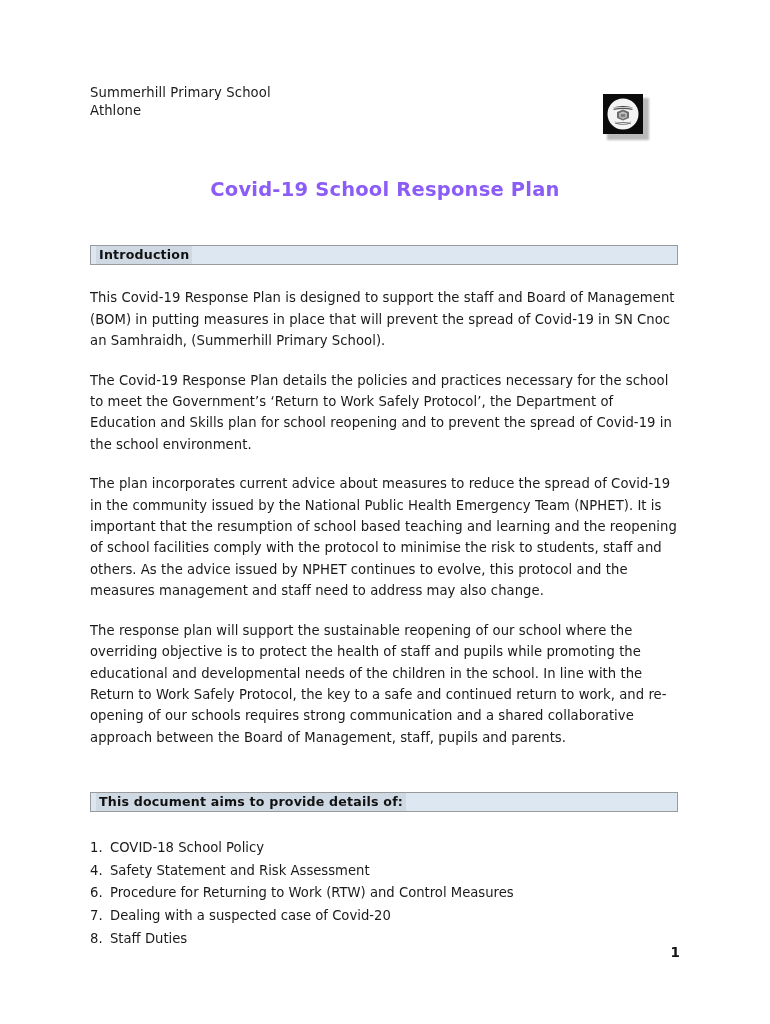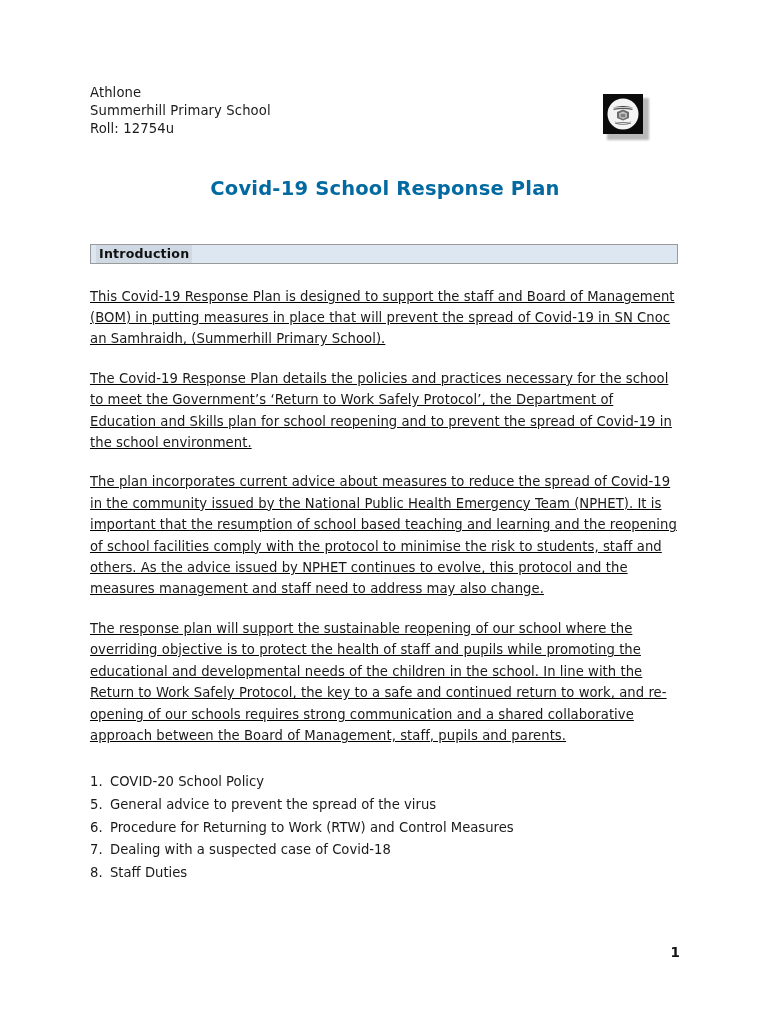--- a/index.html
+++ b/index.html
@@ -62,26 +62,26 @@
     width: 40px;
     height: 40px;
     background: #0b0b0b;
   }
   .crest svg {
     display: block;
   }
 
   
   .doc-title {
-    margin-top: 38px;
+    margin-top: 58px;
     text-align: center;
     font-size: 19.5px;
     font-weight: bold;
     letter-spacing: 0.2px;
-    color: #0369a1;
+    color: #8b5cf6;
   }
 
   
   .section-bar {
     margin-top: 44px;
     width: 588px;
     box-sizing: border-box;
     border: 1px solid #9a9a9a;
     background: #dde7f1;
     height: 20px;
@@ -103,21 +103,21 @@
   .para {
     margin-top: 18px;
     font-size: 13.2px;
     line-height: 21.4px;
     color: #1a1a1a;
     text-align: left;
     letter-spacing: 0.05px;
   }
   .para:first-of-type { margin-top: 0; }
 
-  .body-block { margin-top: 22px; text-decoration: underline; }
+  .body-block { margin-top: 22px; }
 
   
   .aims-list {
     margin: 25px 0 0 0;
     padding: 0;
     list-style: none;
     font-size: 13.2px;
     line-height: 22.6px;
     color: #1a1a1a;
   }
@@ -140,23 +140,22 @@
   }
 </style>
 </head>
 <body>
 
 <div class="page">
 
   <div class="content">
 
     <div class="doc-header">
+      <div class="line">Summerhill Primary School</div>
       <div class="line">Athlone</div>
-      <div class="line">Summerhill Primary School</div>
-      <div class="line">Roll: 12754u</div>
 
       <div class="crest-wrap">
         <div class="crest-shadow"></div>
         <div class="crest">
           <svg width="40" height="40" viewBox="0 0 40 40" aria-hidden="true">
             <rect x="0" y="0" width="40" height="40" fill="#0b0b0b"></rect>
             <circle cx="20" cy="20" r="15.5" fill="#f4f4f4"></circle>
             <path d="M9.5 13.5 Q20 10.5 30.5 13.5 Q20 12.4 9.5 13.5 Z" fill="#3b3b3b"></path>
             <path d="M10.5 14.8 Q20 12.6 29.5 14.8 L29.5 16 Q20 14 10.5 16 Z" fill="#555555"></path>
             <path d="M14 18 L20 15.6 L26 18 L26 24 L20 26.6 L14 24 Z" fill="#6d6d6d"></path>
@@ -173,26 +172,27 @@
 
     <div class="section-bar"><span class="label">Introduction</span></div>
 
     <div class="body-block">
       <p class="para">This Covid-19 Response Plan is designed to support the staff and Board of Management (BOM) in putting measures in place that will prevent the spread of Covid-19 in SN Cnoc an Samhraidh, (Summerhill Primary School).</p>
       <p class="para">The Covid-19 Response Plan details the policies and practices necessary for the school to meet the Government’s ‘Return to Work Safely Protocol’, the Department of Education and Skills plan for school reopening and to prevent the spread of Covid-19 in the school environment.</p>
       <p class="para">The plan incorporates current advice about measures to reduce the spread of Covid-19 in the community issued by the National Public Health Emergency Team (NPHET). It is important that the resumption of school based teaching and learning and the reopening of school facilities comply with the protocol to minimise the risk to students, staff and others. As the advice issued by NPHET continues to evolve, this protocol and the measures management and staff need to address may also change.</p>
       <p class="para">The response plan will support the sustainable reopening of our school where the overriding objective is to protect the health of staff and pupils while promoting the educational and developmental needs of the children in the school. In line with the Return to Work Safely Protocol, the key to a safe and continued return to work, and re-opening of our schools requires strong communication and a shared collaborative approach between the Board of Management, staff, pupils and parents.</p>
     </div>
 
+    <div class="section-bar"><span class="label">This document aims to provide details of:</span></div>
 
     <ol class="aims-list">
-      <li><span class="num">1.</span><span>COVID-20 School Policy</span></li>
-      <li><span class="num">5.</span><span>General advice to prevent the spread of the virus</span></li>
+      <li><span class="num">1.</span><span>COVID-18 School Policy</span></li>
+      <li><span class="num">4.</span><span>Safety Statement and Risk Assessment</span></li>
       <li><span class="num">6.</span><span>Procedure for Returning to Work (RTW) and Control Measures</span></li>
-      <li><span class="num">7.</span><span>Dealing with a suspected case of Covid-18</span></li>
+      <li><span class="num">7.</span><span>Dealing with a suspected case of Covid-20</span></li>
       <li><span class="num">8.</span><span>Staff Duties</span></li>
 
     </ol>
 
   </div>
 
   <div class="page-number">1</div>
 
 </div>
 

